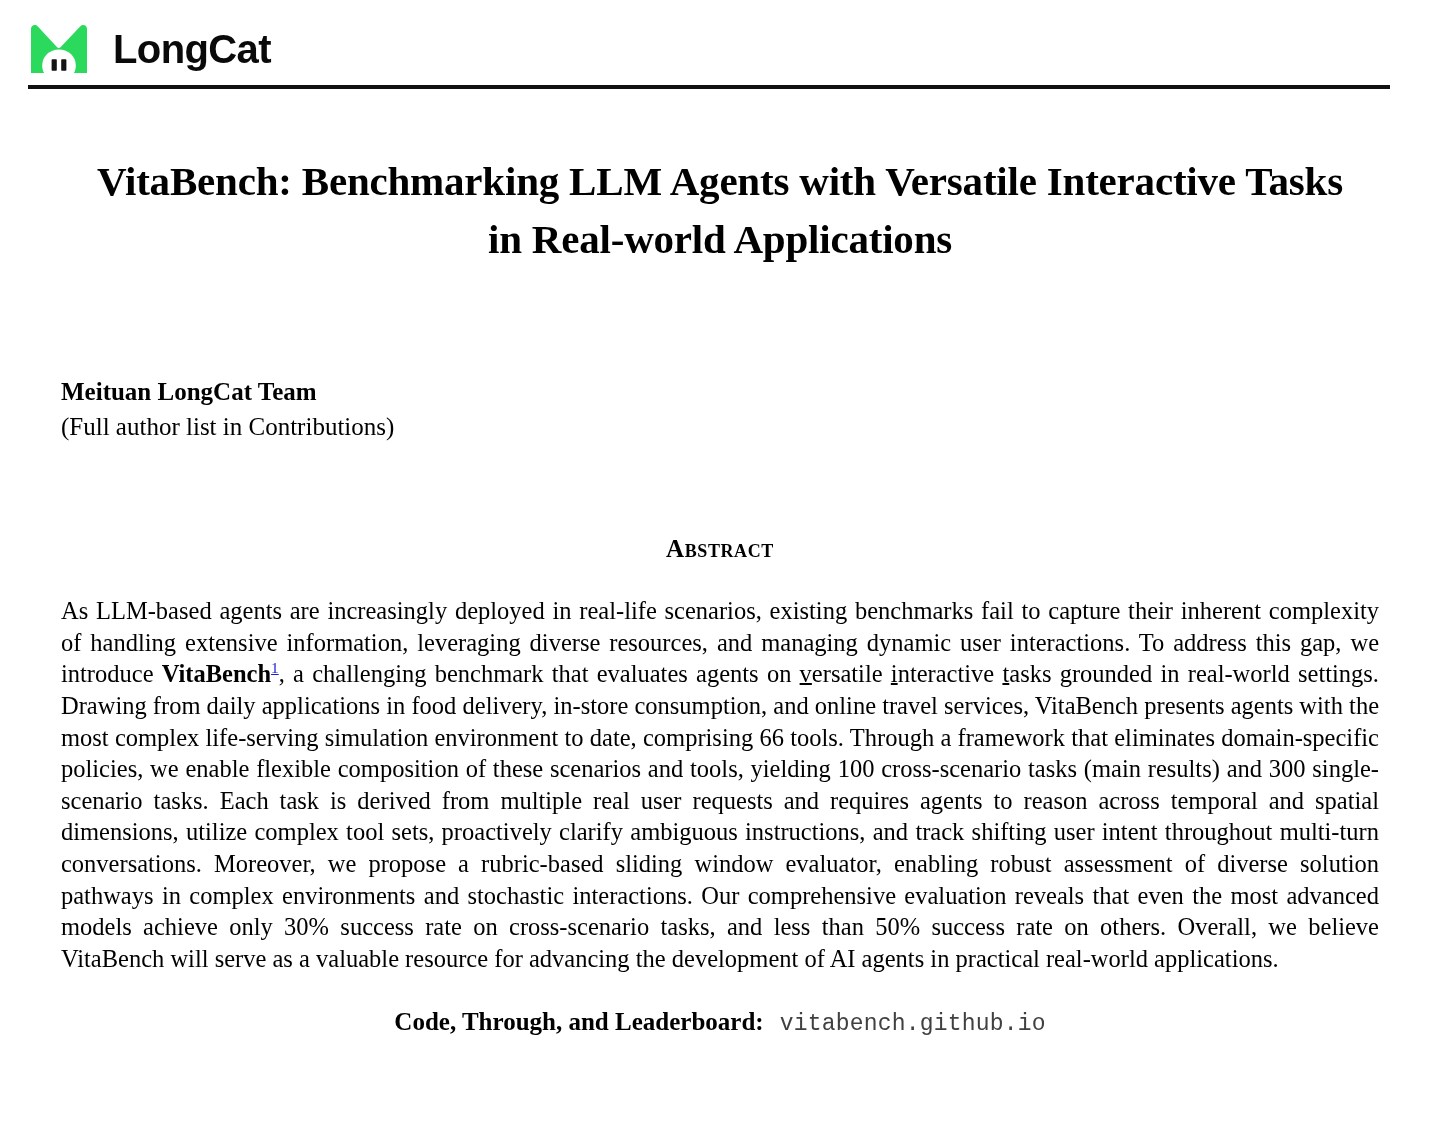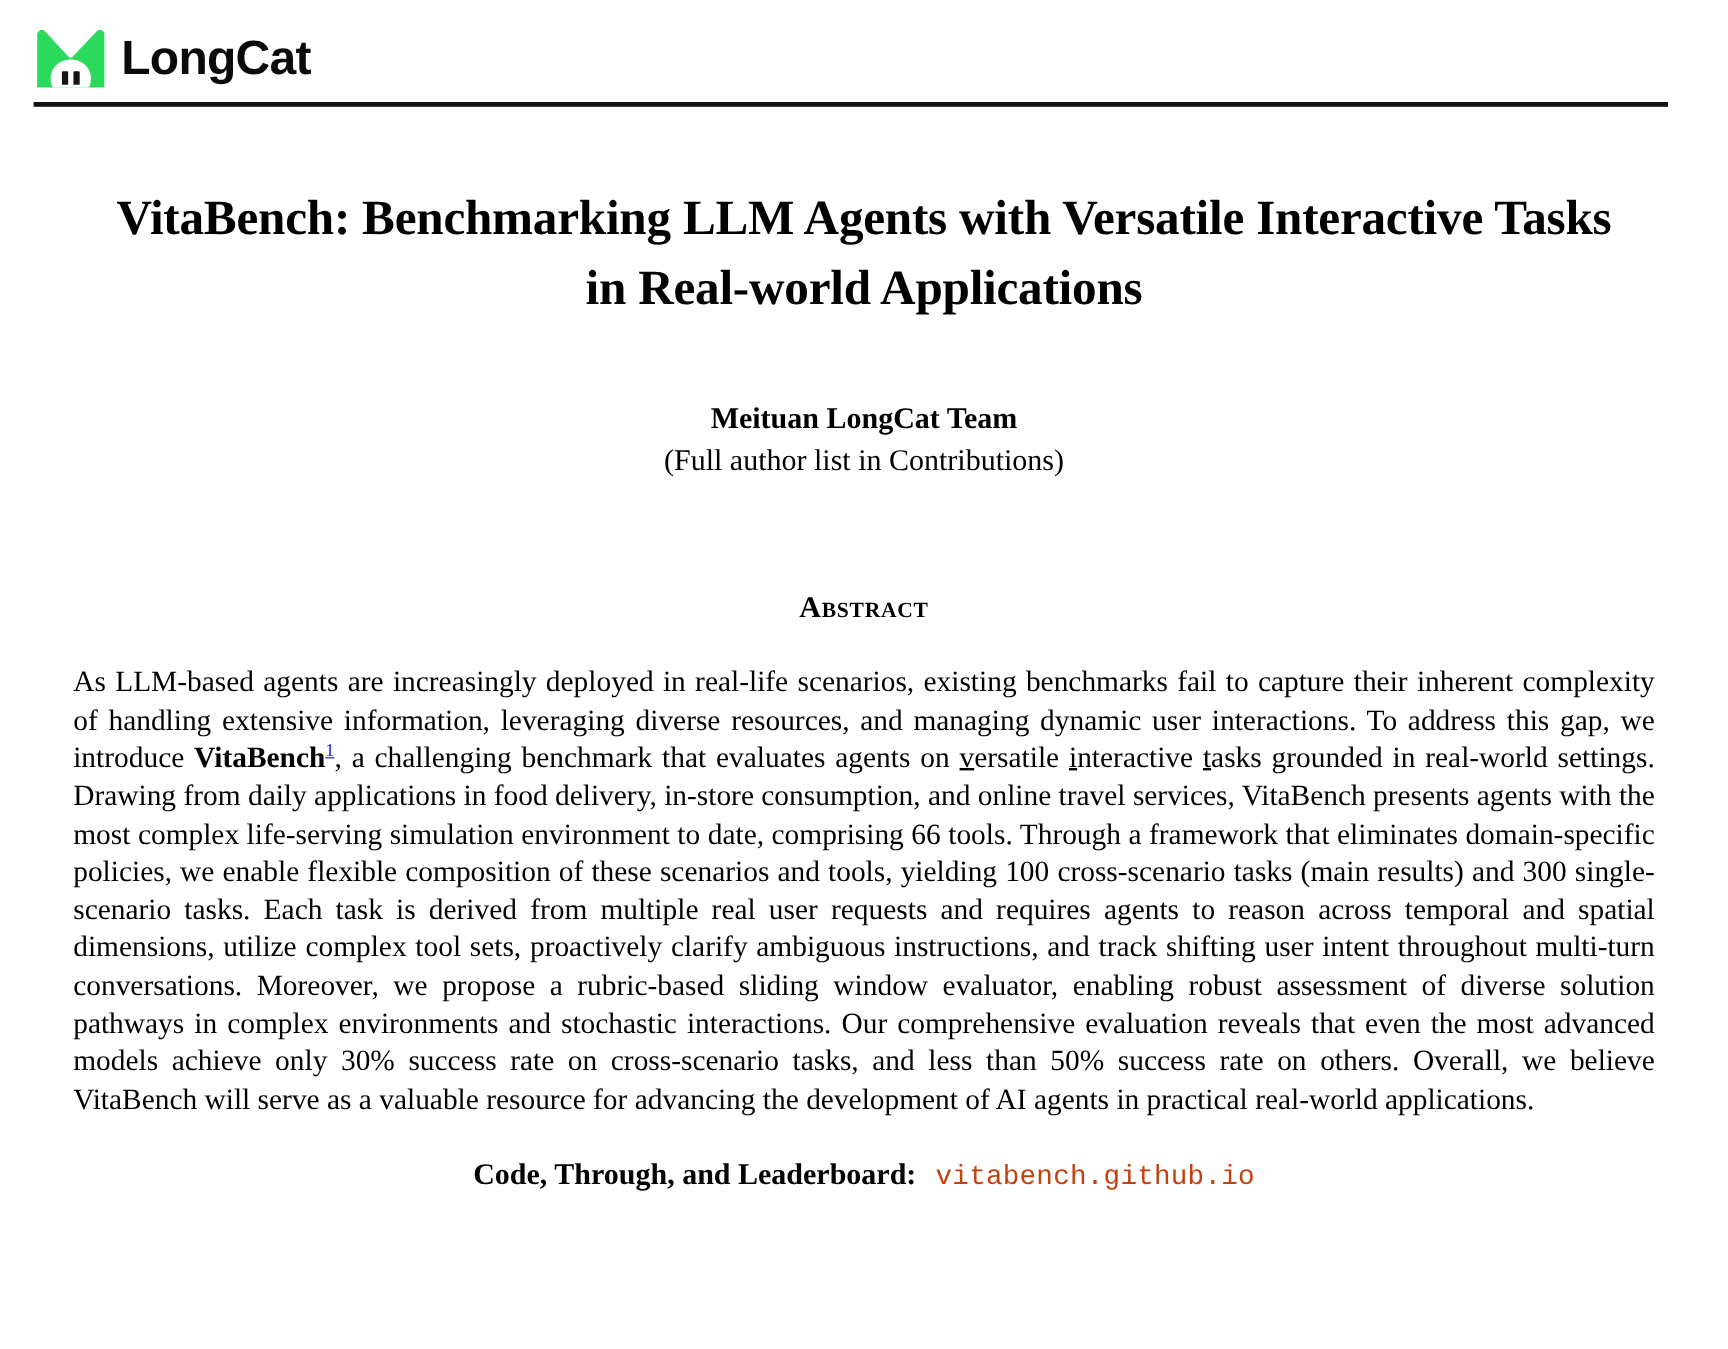--- a/index.html
+++ b/index.html
@@ -17,21 +17,21 @@
   .site-header {
     position: relative;
     height: 96px;
     padding: 0 28px;
     display: flex;
     align-items: center;
   }
   .brand {
     display: flex;
     align-items: center;
-    gap: 11px;
+    gap: 23px;
     margin-top: 2px;
   }
   .brand-mark {
     width: 62px;
     height: 52px;
     display: block;
     flex: 0 0 auto;
   }
   .brand-name {
     font-family: "Liberation Sans", "DejaVu Sans", sans-serif;
@@ -61,22 +61,22 @@
     text-align: center;
     font-family: "Liberation Serif", "DejaVu Serif", serif;
     font-weight: 700;
     font-size: 41px;
     line-height: 1.42;
     letter-spacing: -0.2px;
     padding: 0 18px;
   }
 
   .authors {
-    margin-top: 66px;
-    text-align: center;
+    margin-top: 108px;
+    text-align: left;
   }
   .author-team {
     font-weight: 700;
     font-size: 25px;
     line-height: 1.25;
   }
   .author-note {
     font-weight: 400;
     font-size: 25px;
     line-height: 1.3;
@@ -116,21 +116,21 @@
     text-align: center;
     white-space: nowrap;
   }
   .resources-label {
     font-weight: 700;
     font-size: 25px;
   }
   .resources-link {
     font-family: "Liberation Mono", "DejaVu Sans Mono", monospace;
     font-size: 23px;
-    color: #c2410c;
+    color: #404040;
     text-decoration: none;
     margin-left: 16px;
     letter-spacing: 0.2px;
   }
 </style>
 </head>
 <body>
 
 <header class="site-header">
   <div class="brand">

